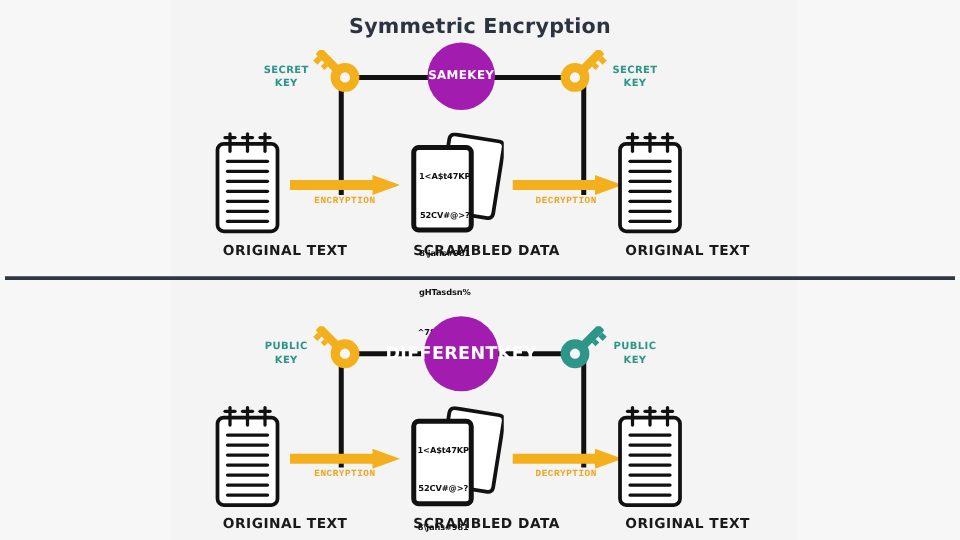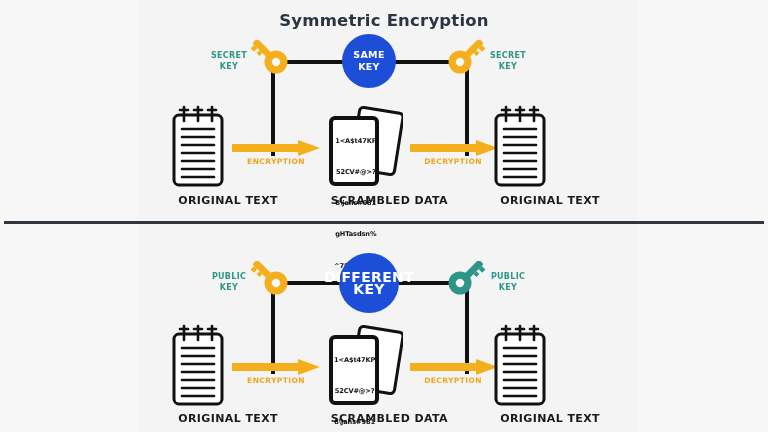--- a/index.html
+++ b/index.html
@@ -50,24 +50,23 @@
     font-size: 16.5px;
     font-weight: bold;
     color: #2b3440;
     letter-spacing: 0.2px;
   }
 
   
   .keycircle {
     position: absolute;
     border-radius: 50%;
-    background: #1d4ed8;
+    background: #a21caf;
     color: #ffffff;
     display: flex;
-    flex-direction: column;
     align-items: center;
     justify-content: center;
     font-size: 9.5px;
     font-weight: bold;
     line-height: 12px;
     letter-spacing: 0.3px;
     text-align: center;
     z-index: 5;
   }
 
@@ -114,20 +113,21 @@
   .arrowwrap { position: absolute; z-index: 2; }
   .arrowlabel {
     position: absolute;
     font-size: 7.5px;
     font-weight: bold;
     color: #f0a51e;
     letter-spacing: 0.4px;
     text-align: center;
     width: 80px;
     z-index: 3;
+    font-family: Liberation Mono, monospace;
   }
 
   
   .scram { position: absolute; z-index: 2; }
   .scramtext {
     position: absolute;
     font-family: "DejaVu Sans", "Liberation Sans", sans-serif;
     font-size: 6.6px;
     font-weight: bold;
     color: #111111;

